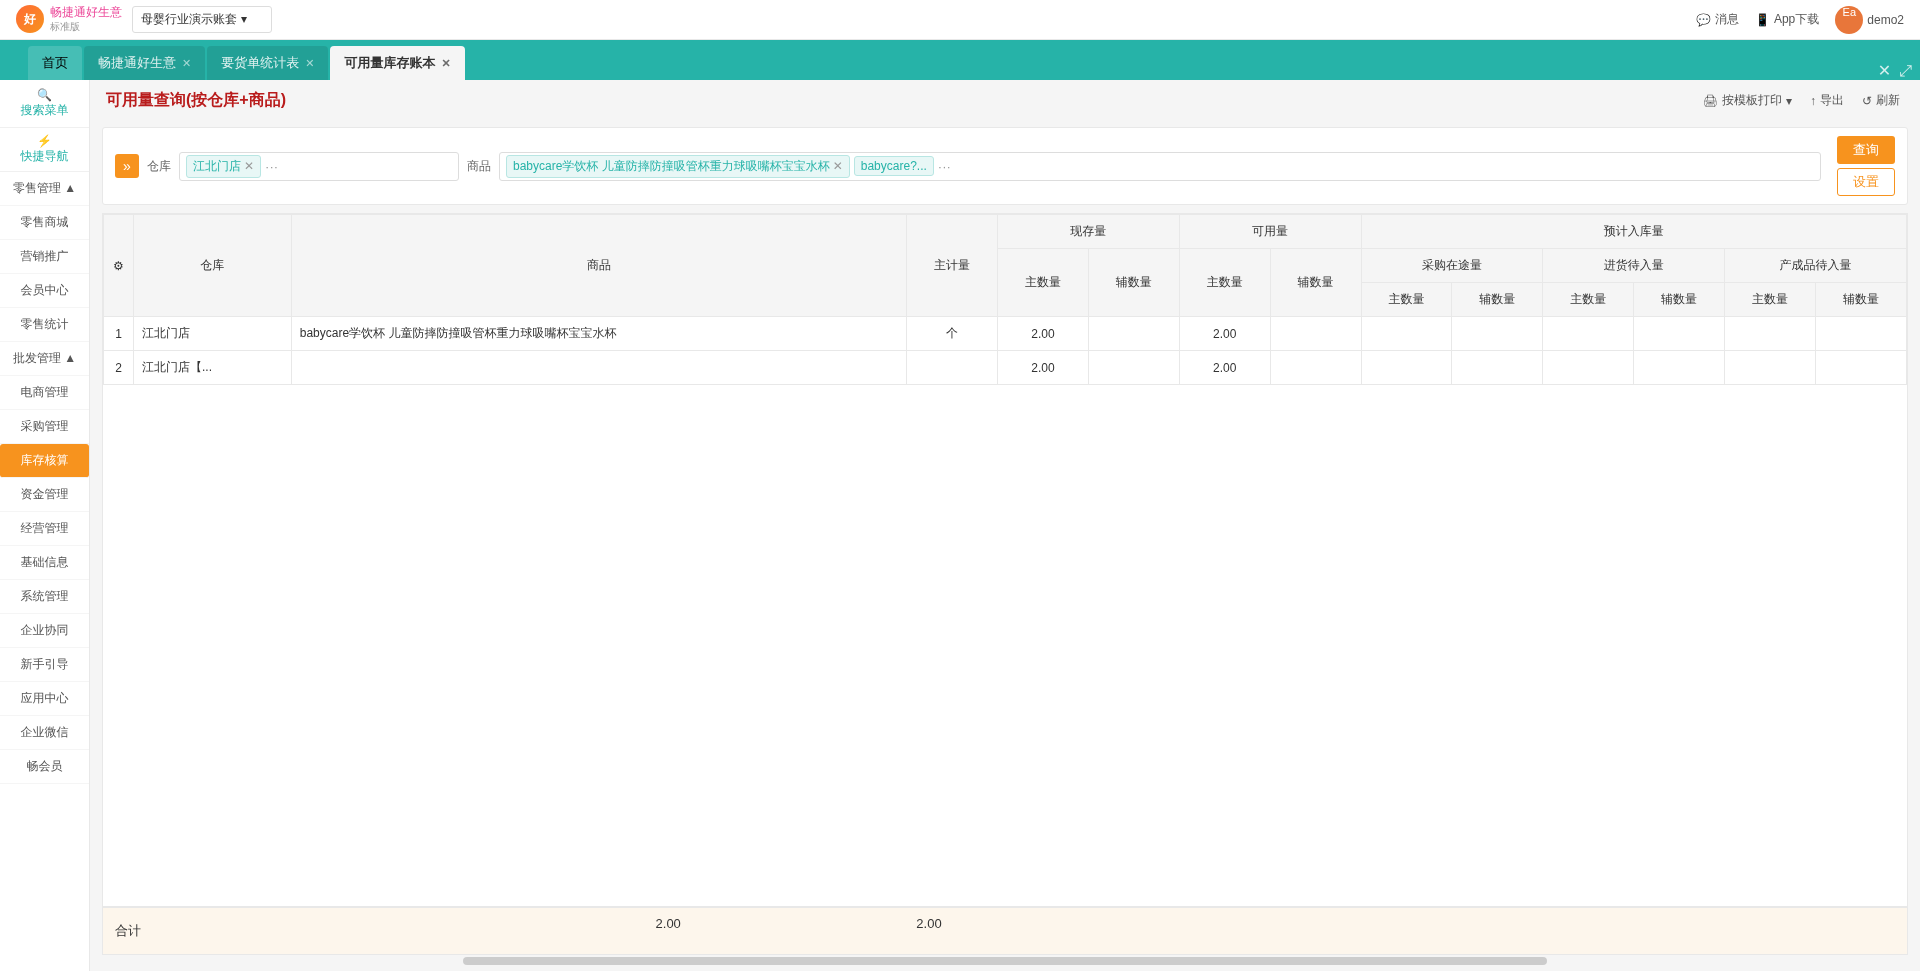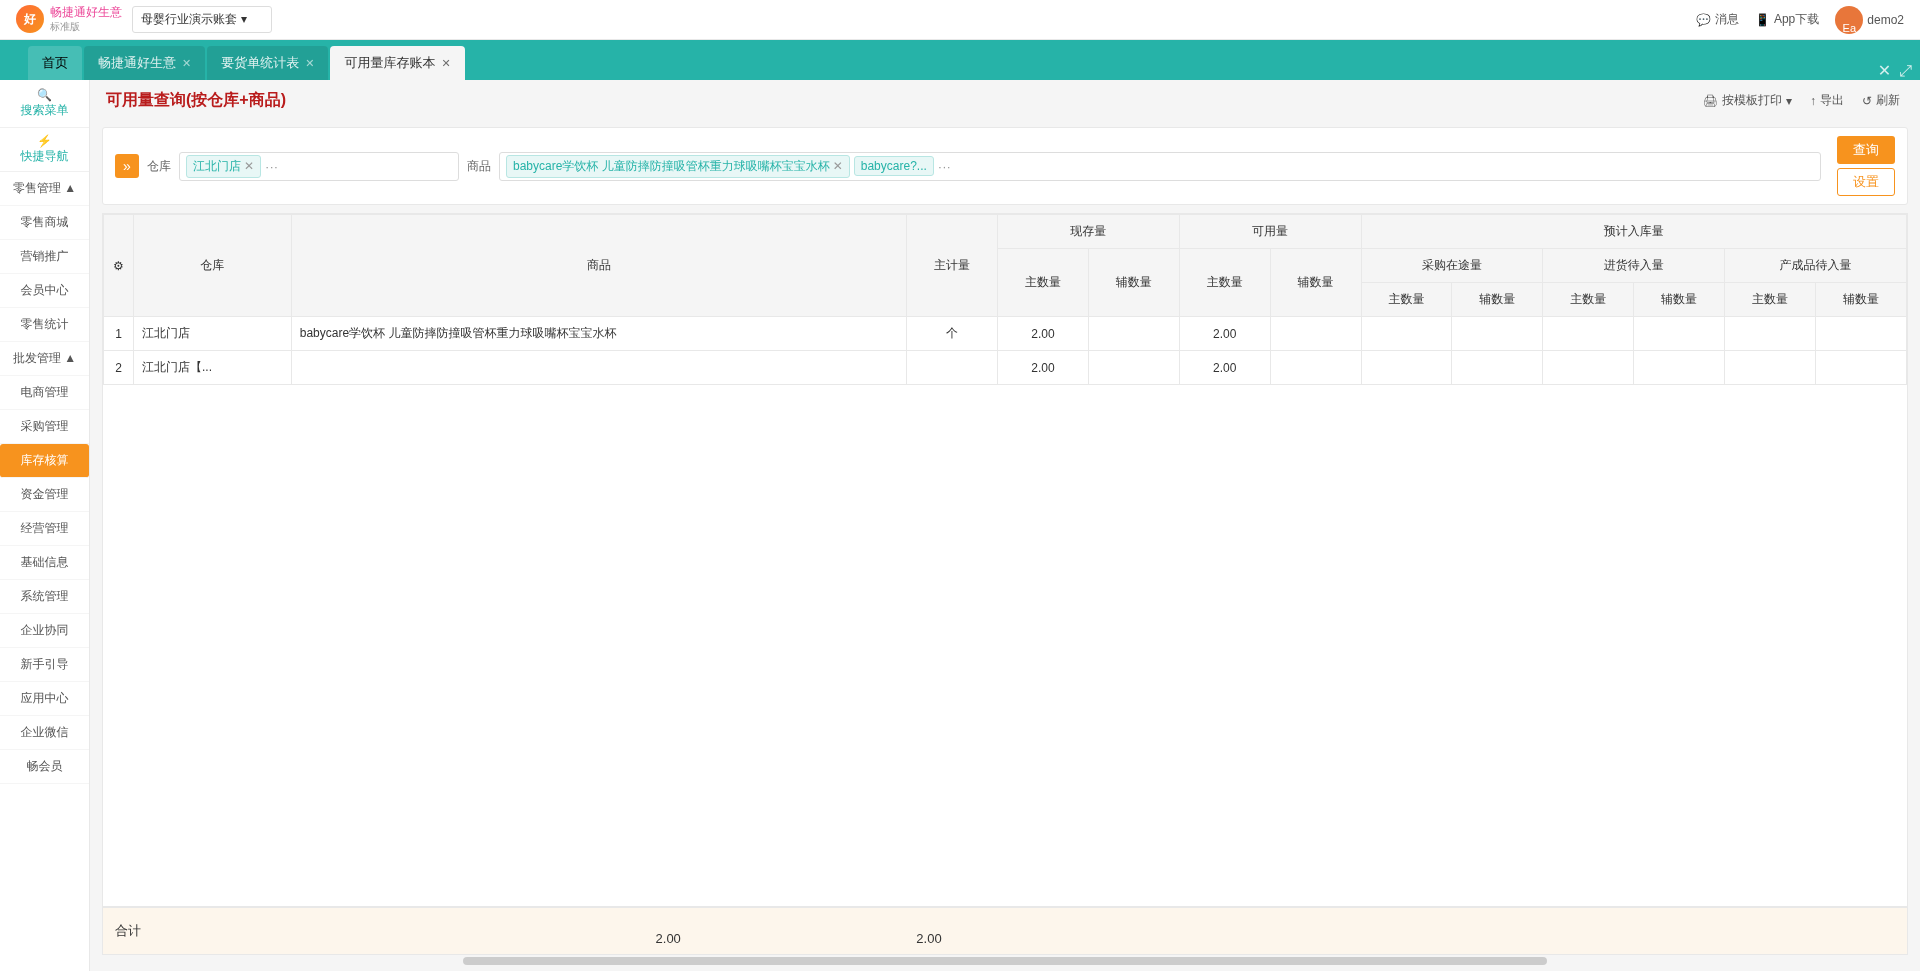--- a/index.html
+++ b/index.html
@@ -8,26 +8,26 @@
     
     .top-bar { height: 40px; background: #fff; display: flex; align-items: center; justify-content: space-between; padding: 0 16px; border-bottom: 1px solid #e8e8e8; flex-shrink: 0; }
     .top-bar-left { display: flex; align-items: center; gap: 10px; }
     .logo { display: flex; align-items: center; gap: 6px; }
     .logo-icon { width: 28px; height: 28px; background: linear-gradient(135deg, #ff6b35, #f7931e); border-radius: 50%; display: flex; align-items: center; justify-content: center; color: white; font-size: 12px; font-weight: bold; }
     .logo-text { font-size: 12px; color: #ec4899; line-height: 1.2; }
     .logo-sub { font-size: 10px; color: #999; }
     .industry-select { display: flex; align-items: center; gap: 4px; padding: 4px 8px; border: 1px solid #ddd; border-radius: 3px; cursor: pointer; font-size: 12px; color: #333; background: #fff; min-width: 140px; }
     .top-bar-right { display: flex; align-items: center; gap: 16px; }
     .top-bar-btn { display: flex; align-items: center; gap: 4px; font-size: 12px; color: #555; cursor: pointer; }
-    .avatar { width: 28px; height: 28px; border-radius: 50%; background: #e8763a; display: flex; align-items: flex-end; justify-content: center; color: white; font-size: 11px; }
+    .avatar { width: 28px; height: 28px; border-radius: 50%; background: #e8763a; display: flex; align-items: flex-start; justify-content: center; color: white; font-size: 11px; }
 
     
     .nav-tabs { height: 40px; background: #26b3a8; display: flex; align-items: flex-end; padding: 0 0 0 0; flex-shrink: 0; }
     .nav-tab { height: 34px; padding: 0 14px; display: flex; align-items: center; gap: 6px; font-size: 13px; color: rgba(255,255,255,0.85); cursor: pointer; background: rgba(0,0,0,0.1); border-radius: 4px 4px 0 0; margin-left: 2px; }
-    .nav-tab.active { background: #f5f5f5; color: #333; }
+    .nav-tab.active { background: #f5f5f5; color: #333; font-weight: bold; }
     .nav-tab .close-btn { font-size: 11px; opacity: 0.7; cursor: pointer; }
     .nav-tab.home { background: rgba(255,255,255,0.15); color: #000000; margin-left: 28px; }
     .nav-tabs-right { margin-left: auto; display: flex; align-items: center; padding-right: 8px; gap: 8px; }
     .nav-tab-ctrl { color: rgba(255,255,255,0.8); font-size: 16px; cursor: pointer; }
 
     
     .main-layout { display: flex; flex: 1; overflow: hidden; }
 
     
     .sidebar { width: 90px; background: #fff; border-right: 1px solid #e8e8e8; display: flex; flex-direction: column; flex-shrink: 0; overflow-y: auto; }
@@ -55,21 +55,21 @@
     
     .table-container { flex: 1; overflow: auto; margin: 0 12px; background: #fff; border: 1px solid #e8e8e8; }
     .data-table { width: 100%; border-collapse: collapse; font-size: 12px; }
     .data-table th { background: #f5f5f5; border: 1px solid #e8e8e8; padding: 8px 6px; text-align: center; font-weight: 500; color: #333; white-space: nowrap; }
     .data-table td { border: 1px solid #e8e8e8; padding: 8px 6px; text-align: center; color: #333; }
     .col-gear { width: 30px; }
     .number-cell { text-align: center; }
 
     
     .summary-bar { background: #fdf6ec; border-top: 2px solid #e8e8e8; padding: 8px 0; display: flex; align-items: center; margin: 0 12px; border: 1px solid #e8e8e8; flex-shrink: 0; }
-    .summary-row { display: flex; align-items: flex-end; width: 100%; font-size: 13px; font-weight: 500; color: #333; }
+    .summary-row { display: flex; align-items: flex-start; width: 100%; font-size: 13px; font-weight: 500; color: #333; }
 
     
     .scroll-bar-container { height: 12px; background: #f5f5f5; margin: 0 12px 4px; }
     .scroll-bar-thumb { height: 8px; margin: 2px auto; width: 60%; background: #ccc; border-radius: 4px; cursor: pointer; }
   </style>
 </head>
 <body>
 
 <div class="top-bar">
   <div class="top-bar-left">

